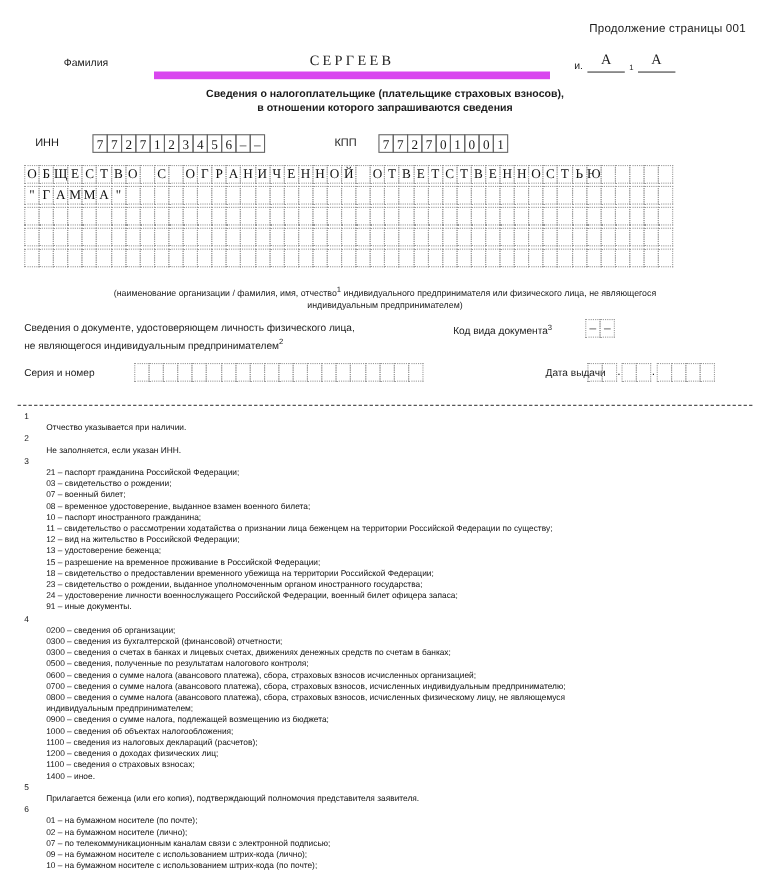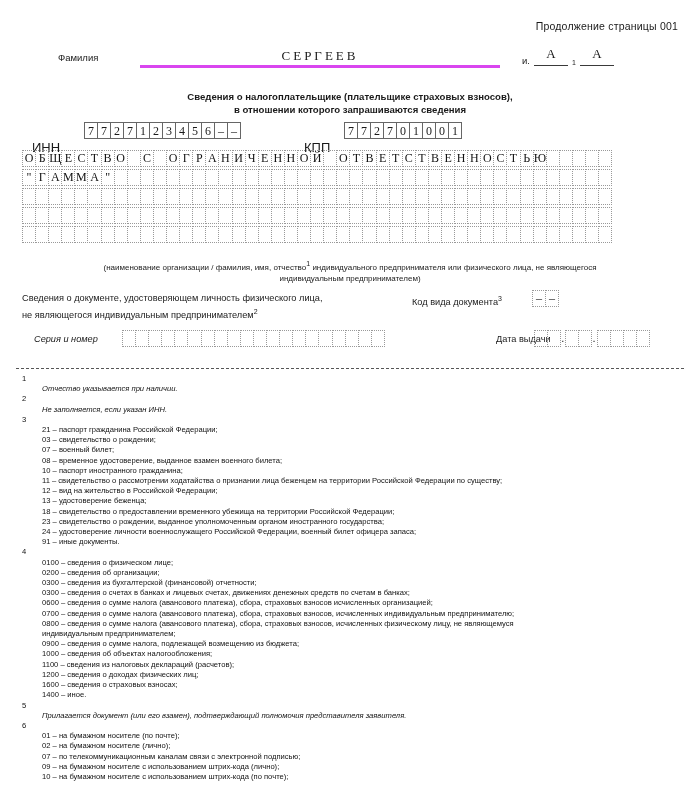--- a/index.html
+++ b/index.html
@@ -28,21 +28,21 @@
     position:absolute;
     top:46px;left:22px;right:14px;
     height:22px;
   }
   .fam-label{
     position:absolute;left:36px;top:6px;
     font-size:9.5px;
   }
   .fam-line{
     position:absolute;left:118px;top:0;width:360px;
-    border-bottom:3px solid #d946ef;
+    border-bottom:7px solid #d946ef;
     height:19px;
     text-align:center;
   }
   .fam-val{
     font-size:13px;letter-spacing:3px;
     font-family:"Liberation Serif", serif;
   }
   .ini-wrap{
     position:absolute;left:500px;top:0;height:20px;
     display:flex;align-items:flex-end;gap:4px;
@@ -50,30 +50,30 @@
   }
   .ini-line{
     border-bottom:1px solid #3a3a3a;
     width:34px;text-align:center;height:19px;
     font-family:"Liberation Serif", serif;
     font-size:13px;
   }
   .sup{font-size:7px;vertical-align:super;}
   
   .doc-title{
-    position:absolute;top:90px;left:0;right:0;
+    position:absolute;top:79px;left:0;right:0;
     text-align:center;
     font-size:9.6px;font-weight:bold;line-height:13px;
   }
   
   .inn-row{
     position:absolute;top:122px;left:22px;right:22px;
     height:20px;
   }
-  .lbl{font-size:13px;margin-top:15px;}
+  .lbl{font-size:10px;}
   .cells{display:inline-flex;}
   .cell{
     width:14px;height:17px;
     border:1px solid #666;
     margin-right:-1px;
     font-family:"Liberation Serif", serif;
     font-size:12px;
     text-align:center;
     line-height:16px;
     box-sizing:border-box;
@@ -109,41 +109,41 @@
     font-size:9.2px;line-height:13px;
   }
   .ident .l1{position:absolute;left:0;top:0;}
   .ident .l2{position:absolute;left:0;top:13px;}
   .kod-label{position:absolute;left:390px;top:0;}
   .kod-cells{position:absolute;left:510px;top:-2px;}
   .kod-cell{
     width:14px;height:17px;border:1px dotted #999;margin-right:-1px;
     box-sizing:border-box;display:inline-block;
   }
-  .seria-label{position:absolute;left:12px;top:41px;font-style:italic;}
+  .seria-label{position:absolute;left:0;top:41px;}
   .seria-cells{position:absolute;left:100px;top:38px;}
   .data-label{position:absolute;left:430px;top:41px;margin-left:44px;}
   .data-cells{position:absolute;left:512px;top:38px;display:flex;align-items:center;}
   .dotsep{font-size:11px;margin:0 1px;line-height:17px;}
   
   .dash{
     position:absolute;top:368px;left:16px;right:16px;
     border-top:1px dashed #555;
   }
   
   .notes{
     position:absolute;top:374px;left:22px;right:18px;
     font-size:7.6px;line-height:10.2px;color:#111;
   }
   .note-num{
     font-size:7.6px;
     margin-top:3px;
   }
   .note-line{padding-left:20px;}
-  .note-first{padding-left:20px;font-style:italic;}
+  .note-first{padding-left:20px;}
   .nblock{margin-bottom:0px;}
   .tight{line-height:10.2px;}
 </style>
 </head>
 <body>
 
 <div class="page">
 
   <div class="cont-page">Продолжение страницы 001</div>
 
@@ -505,48 +505,49 @@
       <span class="note-num">3</span>
       <div class="list3 tight">
           <div class="note-line">21 – паспорт гражданина Российской Федерации;</div>
           <div class="note-line">03 – свидетельство о рождении;</div>
           <div class="note-line">07 – военный билет;</div>
           <div class="note-line">08 – временное удостоверение, выданное взамен военного билета;</div>
           <div class="note-line">10 – паспорт иностранного гражданина;</div>
           <div class="note-line">11 – свидетельство о рассмотрении ходатайства о признании лица беженцем на территории Российской Федерации по существу;</div>
           <div class="note-line">12 – вид на жительство в Российской Федерации;</div>
           <div class="note-line">13 – удостоверение беженца;</div>
+          <div class="note-line">15 – разрешение на временное проживание в Российской Федерации;</div>
           <div class="note-line">18 – свидетельство о предоставлении временного убежища на территории Российской Федерации;</div>
           <div class="note-line">23 – свидетельство о рождении, выданное уполномоченным органом иностранного государства;</div>
           <div class="note-line">24 – удостоверение личности военнослужащего Российской Федерации, военный билет офицера запаса;</div>
           <div class="note-line">91 – иные документы.</div>
         </div>
     </div>
     <div class="nblock">
       <span class="note-num">4</span>
       <div class="list4 tight">
-          <div class="note-line">0100 – сведения о физическом лице;</div>
           <div class="note-line">0200 – сведения об организации;</div>
           <div class="note-line">0300 – сведения из бухгалтерской (финансовой) отчетности;</div>
           <div class="note-line">0300 – сведения о счетах в банках и лицевых счетах, движениях денежных средств по счетам в банках;</div>
+          <div class="note-line">0500 – сведения, полученные по результатам налогового контроля;</div>
           <div class="note-line">0600 – сведения о сумме налога (авансового платежа), сбора, страховых взносов исчисленных организацией;</div>
           <div class="note-line">0700 – сведения о сумме налога (авансового платежа), сбора, страховых взносов, исчисленных индивидуальным предпринимателю;</div>
           <div class="note-line">0800 – сведения о сумме налога (авансового платежа), сбора, страховых взносов, исчисленных физическому лицу, не являющемуся</div>
           <div class="note-line">индивидуальным предпринимателем;</div>
           <div class="note-line">0900 – сведения о сумме налога, подлежащей возмещению из бюджета;</div>
           <div class="note-line">1000 – сведения об объектах налогообложения;</div>
           <div class="note-line">1100 – сведения из налоговых деклараций (расчетов);</div>
           <div class="note-line">1200 – сведения о доходах физических лиц;</div>
-          <div class="note-line">1600 – сведения о страховых взносах;</div>
+          <div class="note-line">1100 – сведения о страховых взносах;</div>
           <div class="note-line">1400 – иное.</div>
         </div>
     </div>
     <div class="nblock">
       <span class="note-num">5</span>
-      <div class="note-first">Прилагается документ (или его взамен), подтверждающий полномочия представителя заявителя.</div>
+      <div class="note-first">Прилагается беженца (или его копия), подтверждающий полномочия представителя заявителя.</div>
     </div>
     <div class="nblock">
       <span class="note-num">6</span>
       <div class="list6 tight">
           <div class="note-line">01 – на бумажном носителе (по почте);</div>
           <div class="note-line">02 – на бумажном носителе (лично);</div>
           <div class="note-line">07 – по телекоммуникационным каналам связи с электронной подписью;</div>
           <div class="note-line">09 – на бумажном носителе с использованием штрих-кода (лично);</div>
           <div class="note-line">10 – на бумажном носителе с использованием штрих-кода (по почте);</div>
         </div>

